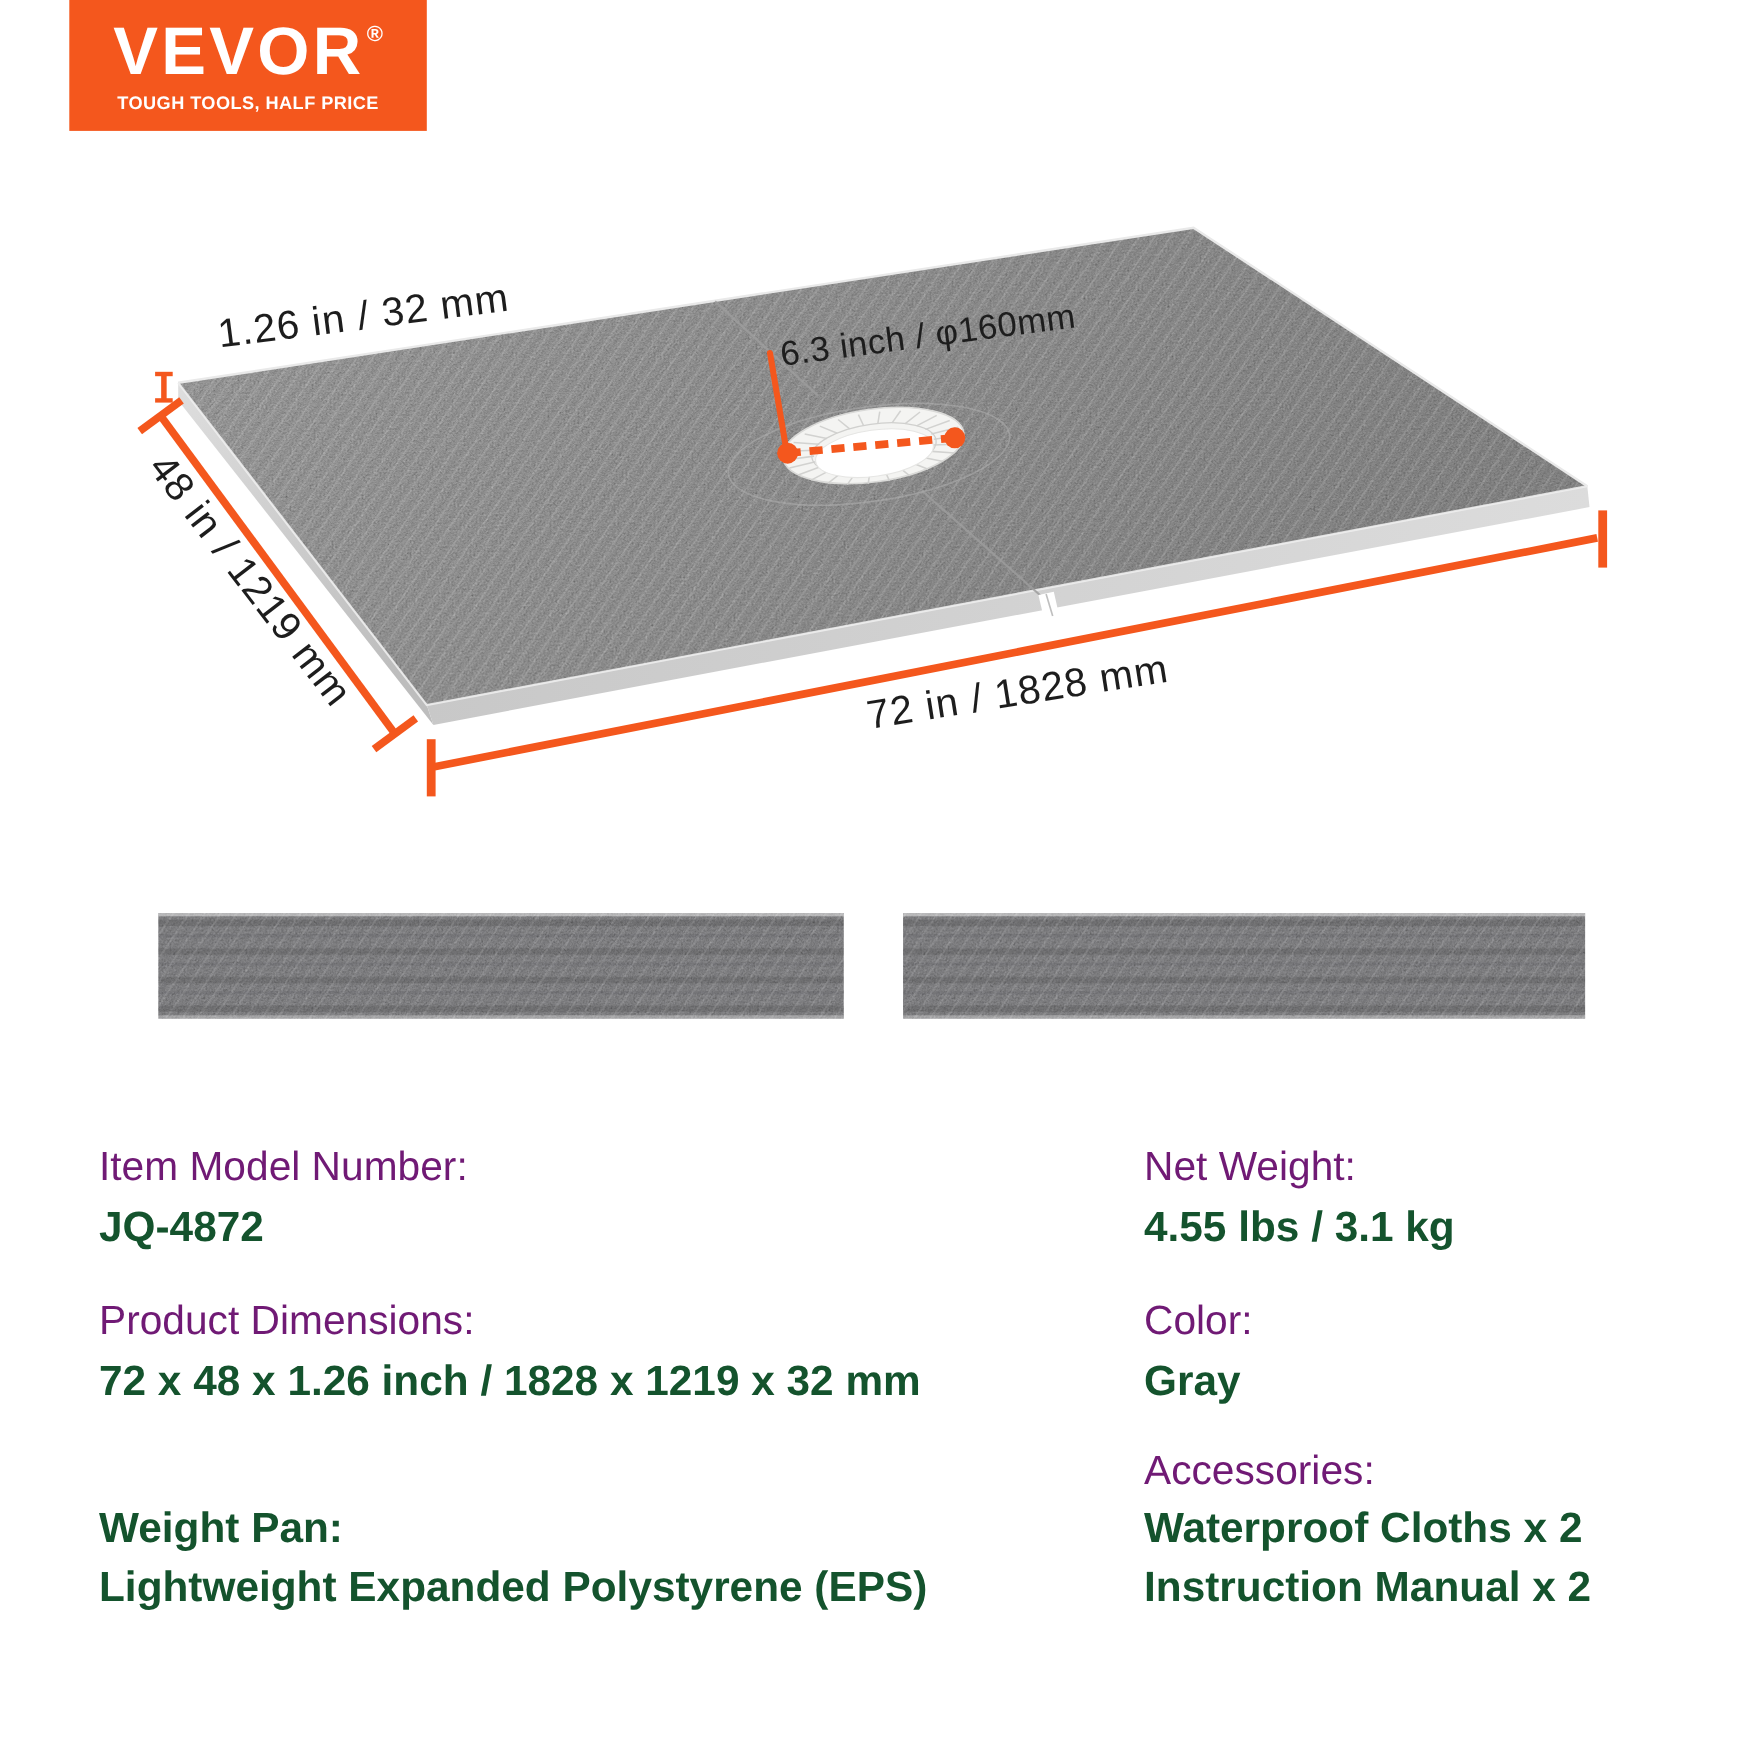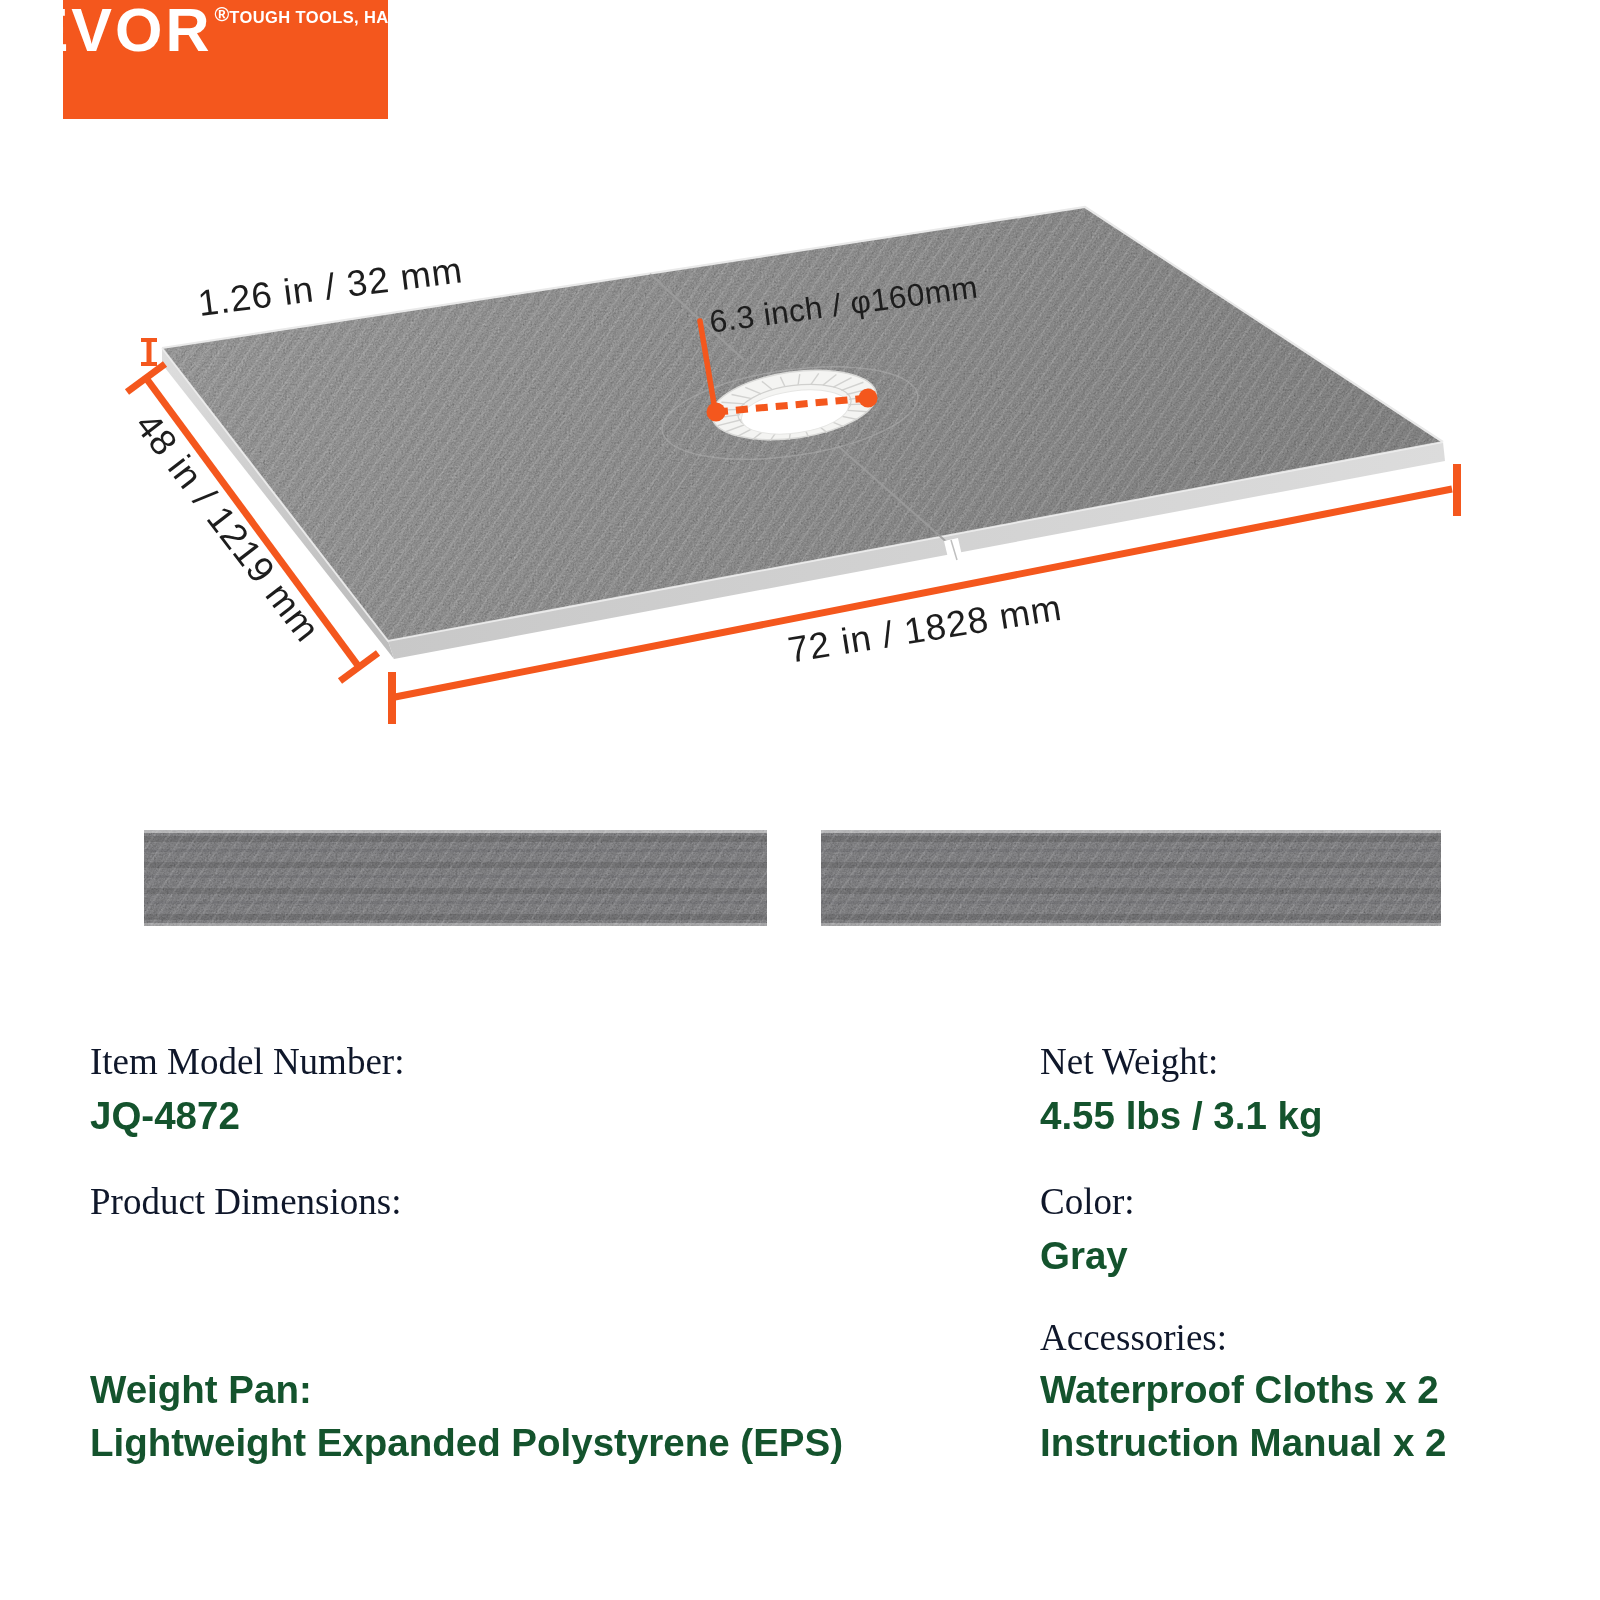--- a/index.html
+++ b/index.html
@@ -1,27 +1,27 @@
 <!DOCTYPE html>
 <html><head>
 <meta charset="utf-8">
 <style>
   html,body{margin:0;padding:0;background:#fff;}
   .stage{position:relative;width:1600px;height:1600px;background:#ffffff;overflow:hidden;
          font-family:"Liberation Sans",sans-serif;}
   svg{position:absolute;left:0;top:0;}
   
   .logo{position:absolute;left:63px;top:0;width:325px;height:119px;background:#F4571D;color:#fff;
-        display:flex;flex-direction:row;align-items:flex-start;justify-content:center;}
+        display:flex;flex-direction:column;align-items:center;justify-content:center;}
   .logo-word{font-size:61px;font-weight:bold;letter-spacing:3px;line-height:1;white-space:nowrap;}
   .logo-word .reg{font-size:20px;font-weight:bold;letter-spacing:0;position:relative;top:-30px;margin-left:2px;}
   .logo-tagline{font-size:16.5px;font-weight:bold;letter-spacing:0.4px;margin-top:8px;white-space:nowrap;}
   
   .spec{position:absolute;white-space:nowrap;}
-  .spec.label{font-size:37px;color:#0f172a;font-family:Liberation Serif, serif;}
+  .spec.label{font-size:37px;color:#701a75;}
   .spec.value{font-size:38.5px;font-weight:bold;color:#14532d;}
   .dim-text{fill:#1d1d1d;font-family:"Liberation Sans",sans-serif;font-size:36.5px;letter-spacing:1px;}
   .dim-text.small{font-size:31.5px;letter-spacing:0.5px;}
   .orange{stroke:#F4571D;}
 </style>
 </head>
 <body>
 
 <div class="stage">
 
@@ -152,20 +152,21 @@
       <rect x="821" y="830" width="620" height="96" fill="url(#bandP)"></rect>
       <rect x="821" y="830" width="620" height="96" fill="url(#streakP)" opacity="0.5"></rect>
       <rect x="821" y="830" width="620" height="3" fill="rgba(255,255,255,0.45)"></rect>
       <rect x="821" y="923" width="620" height="3" fill="rgba(255,255,255,0.3)"></rect>
     </g>
   </svg>
 
   <div class="spec label" style="left:90px;top:1040px">Item Model Number:</div>
   <div class="spec value" style="left:90px;top:1094px">JQ-4872</div>
   <div class="spec label" style="left:90px;top:1180px">Product Dimensions:</div>
+  <div class="spec value" style="left:90px;top:1234px">72 x 48 x 1.26 inch / 1828 x 1219 x 32 mm</div>
   <div class="spec value" style="left:90px;top:1368px">Weight Pan:</div>
   <div class="spec value" style="left:90px;top:1421px">Lightweight Expanded Polystyrene (EPS)</div>
 
   <div class="spec label" style="left:1040px;top:1040px">Net Weight:</div>
   <div class="spec value" style="left:1040px;top:1094px">4.55 lbs / 3.1 kg</div>
   <div class="spec label" style="left:1040px;top:1180px">Color:</div>
   <div class="spec value" style="left:1040px;top:1234px">Gray</div>
   <div class="spec label" style="left:1040px;top:1316px">Accessories:</div>
   <div class="spec value" style="left:1040px;top:1368px">Waterproof Cloths x 2</div>
   <div class="spec value" style="left:1040px;top:1421px">Instruction Manual x 2</div>

